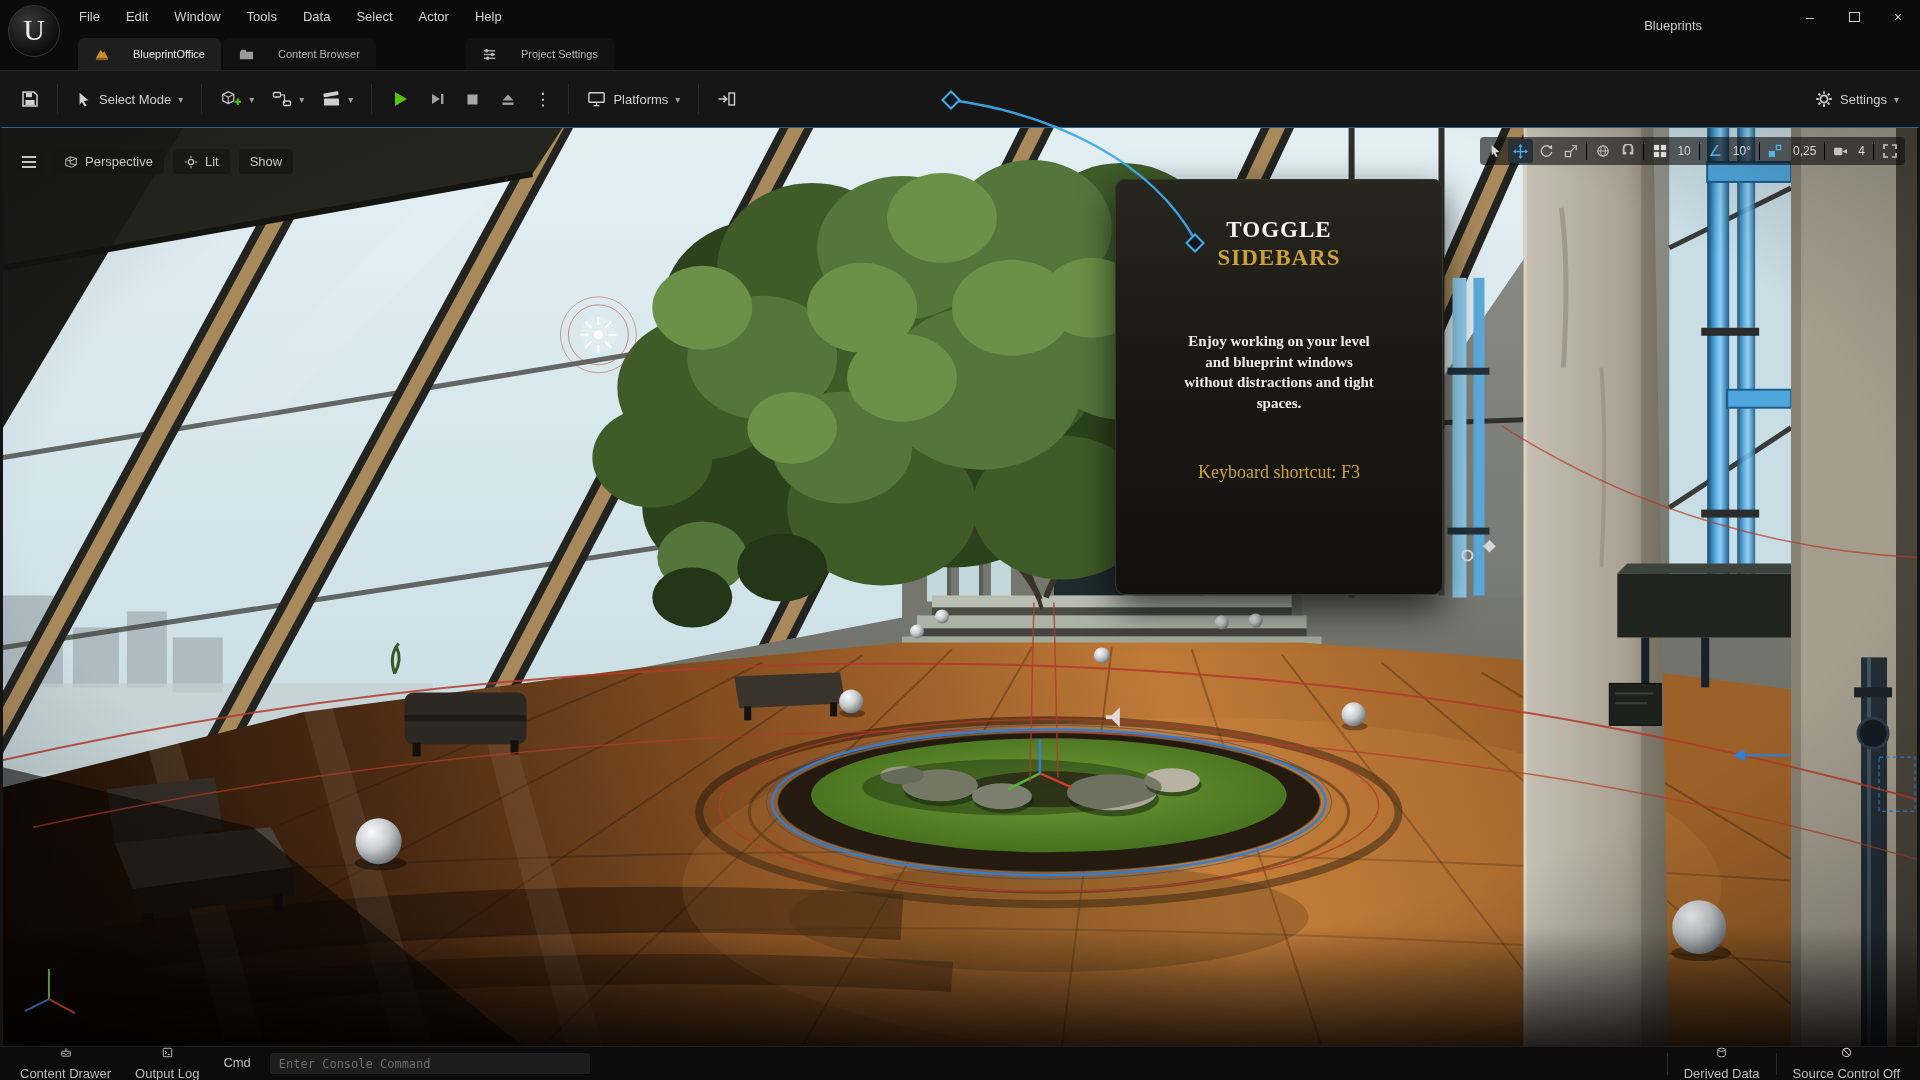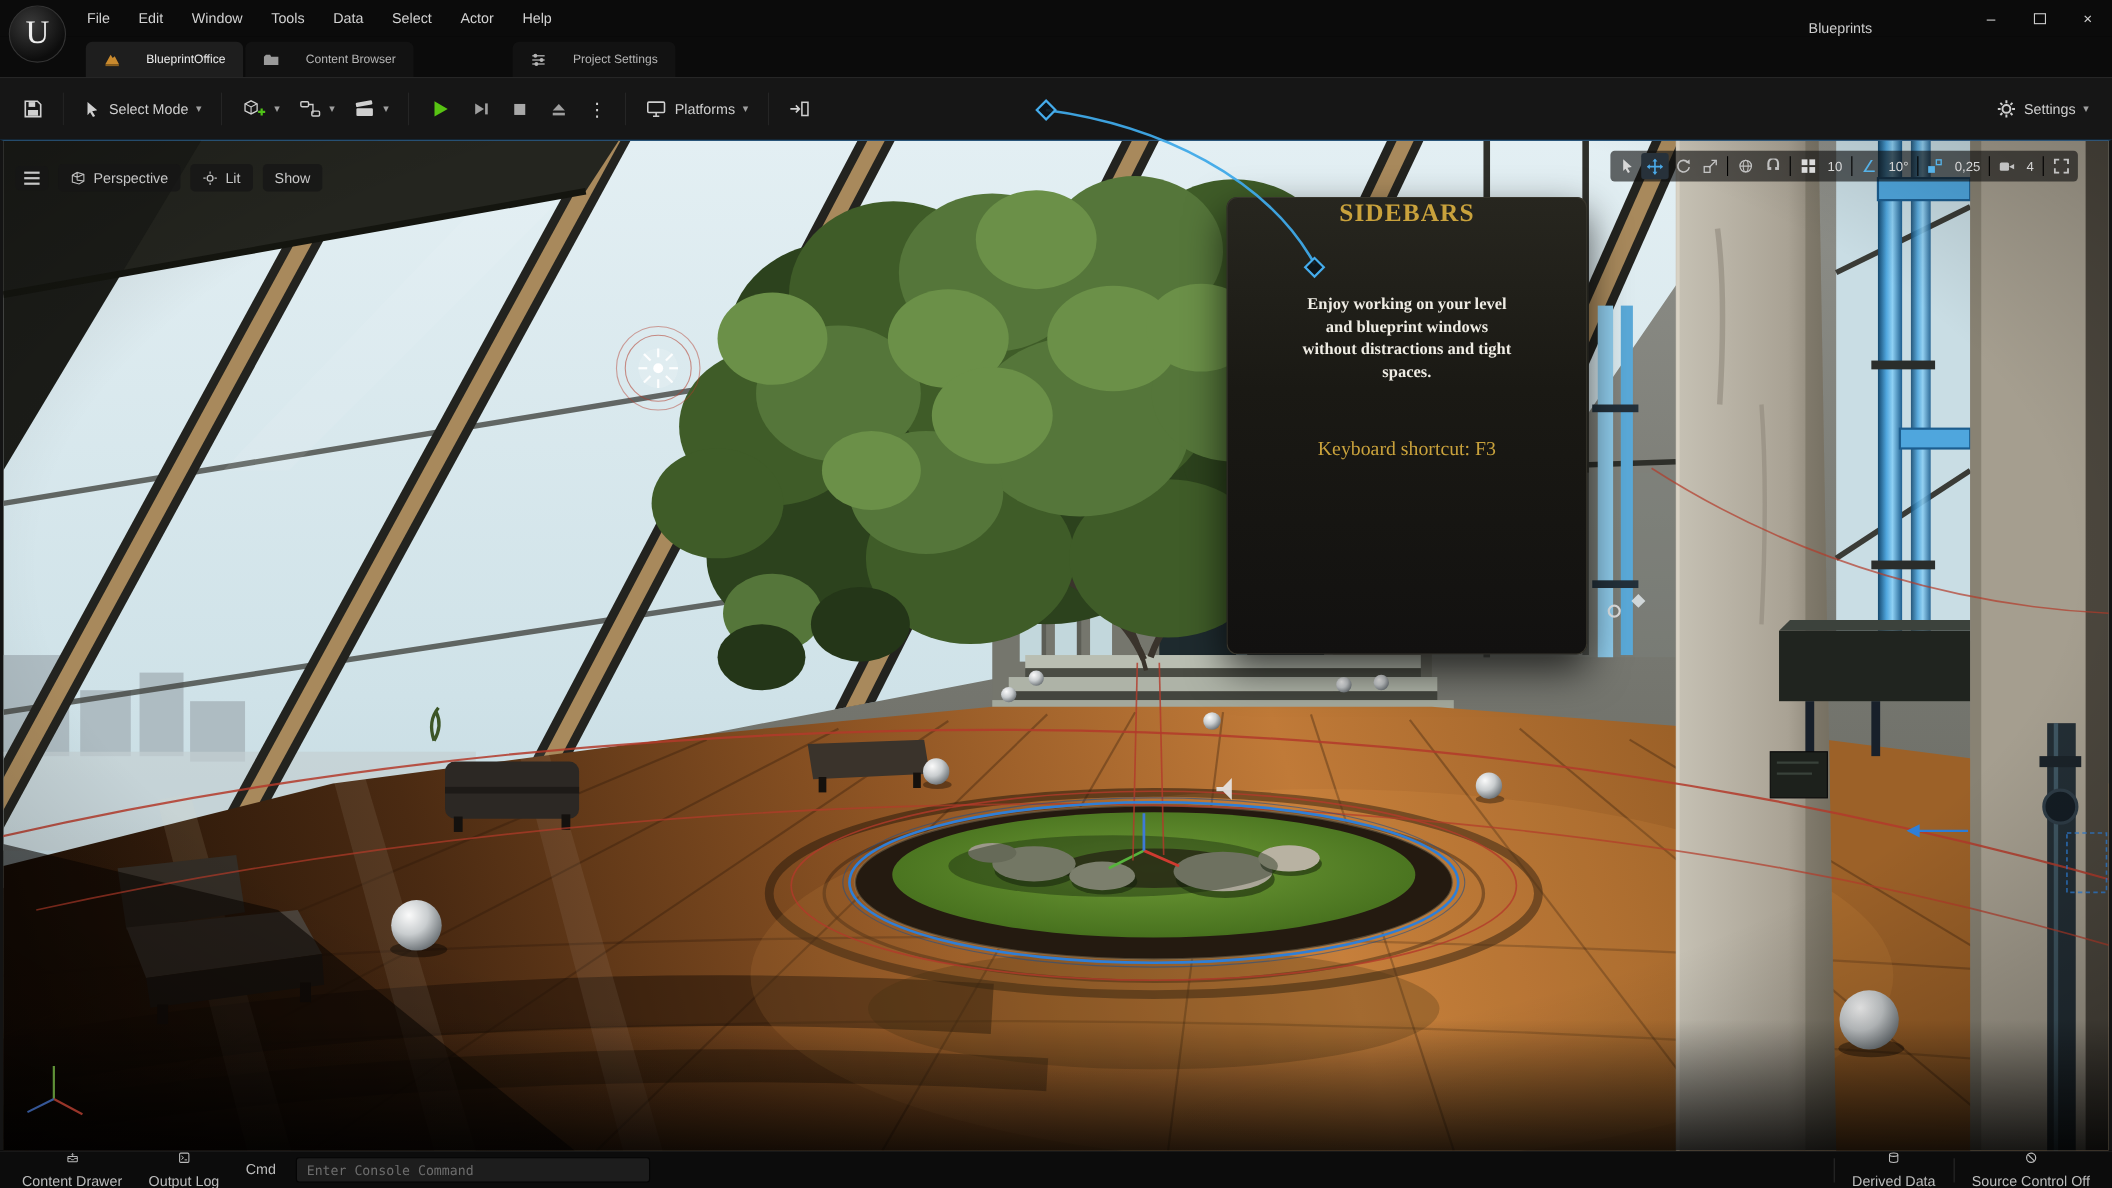--- a/index.html
+++ b/index.html
@@ -35,21 +35,21 @@
   .dots { font-size:17px; color:#cfcfcf; padding:0 8px; }
 
   
   .viewport { position:relative; height:919px; background:#000; border-left:3px solid #141414; border-right:3px solid #141414; border-top:1px solid #2a6496; }
   .scene { position:absolute; inset:0; width:100%; height:100%; }
   .vp-topleft { position:absolute; top:21px; left:11px; display:flex; gap:9px; align-items:center; z-index:5;text-align:right; }
   .vp-pill { background:rgba(22,22,22,.78); color:#c6c6c6; font-size:13px; padding:5px 11px; border-radius:4px; display:flex; gap:7px; align-items:center; }
   .vp-pill.square { padding:5px 8px; }
   .hamburger { display:flex; flex-direction:column; gap:3px; }
   .hamburger span { display:block; width:14px; height:2px; background:#c6c6c6; }
-  .vp-topright { position:absolute; top:9px; right:28px; display:flex; align-items:center; background:rgba(14,14,14,.62); border-radius:4px; padding:2px 3px; z-index:5; }
+  .vp-topright { position:absolute; top:9px; right:12px; display:flex; align-items:center; background:rgba(14,14,14,.62); border-radius:4px; padding:2px 3px; z-index:5; }
   .vp-tool { min-width:25px; height:24px; display:flex; align-items:center; justify-content:center; color:#c2c2c2; border-radius:3px; padding:0 3px; }
   .vp-tool.active { background:#27313a; }
   .vp-val { color:#d6d6d6; font-size:12px; padding:0 5px; }
   .vp-sep { width:1px; height:18px; background:#000; margin:0 3px; }
 
   
   .tutorial { position:absolute; left:1112px; top:51px; width:328px; height:416px; z-index:10;
               background:linear-gradient(180deg,#27261f 0%, #1a1914 42%, #121110 100%);
               border-radius:10px; box-shadow:0 14px 36px rgba(0,0,0,.68), inset 0 0 0 1px #37352c;
               text-align:center; font-family:"Liberation Serif", serif; }
@@ -722,20 +722,21 @@
       <div class="vp-val">4</div>
       <div class="vp-sep"></div>
       <div class="vp-tool">
         <svg width="14" height="14" viewBox="0 0 14 14">
             <path d="M1 5V1h4M9 1h4v4M13 9v4H9M5 13H1V9" fill="none" stroke="#c2c2c2" stroke-width="1.7"></path>
           </svg>
       </div>
     </div>
 
     <div class="tutorial">
+      <div class="t-title">TOGGLE</div>
       <div class="t-title2">SIDEBARS</div>
       <div class="t-body">Enjoy working on your level and blueprint windows without distractions and tight spaces.</div>
       <div class="t-shortcut">Keyboard shortcut: F3</div>
     </div>
   </div>
 
   <div class="statusbar">
     <div class="sb-item">
       <svg width="16" height="16" viewBox="0 0 18 18">
           <rect x="2" y="7" width="14" height="8" rx="1" fill="none" stroke="#bdbdbd" stroke-width="1.5"></rect>

